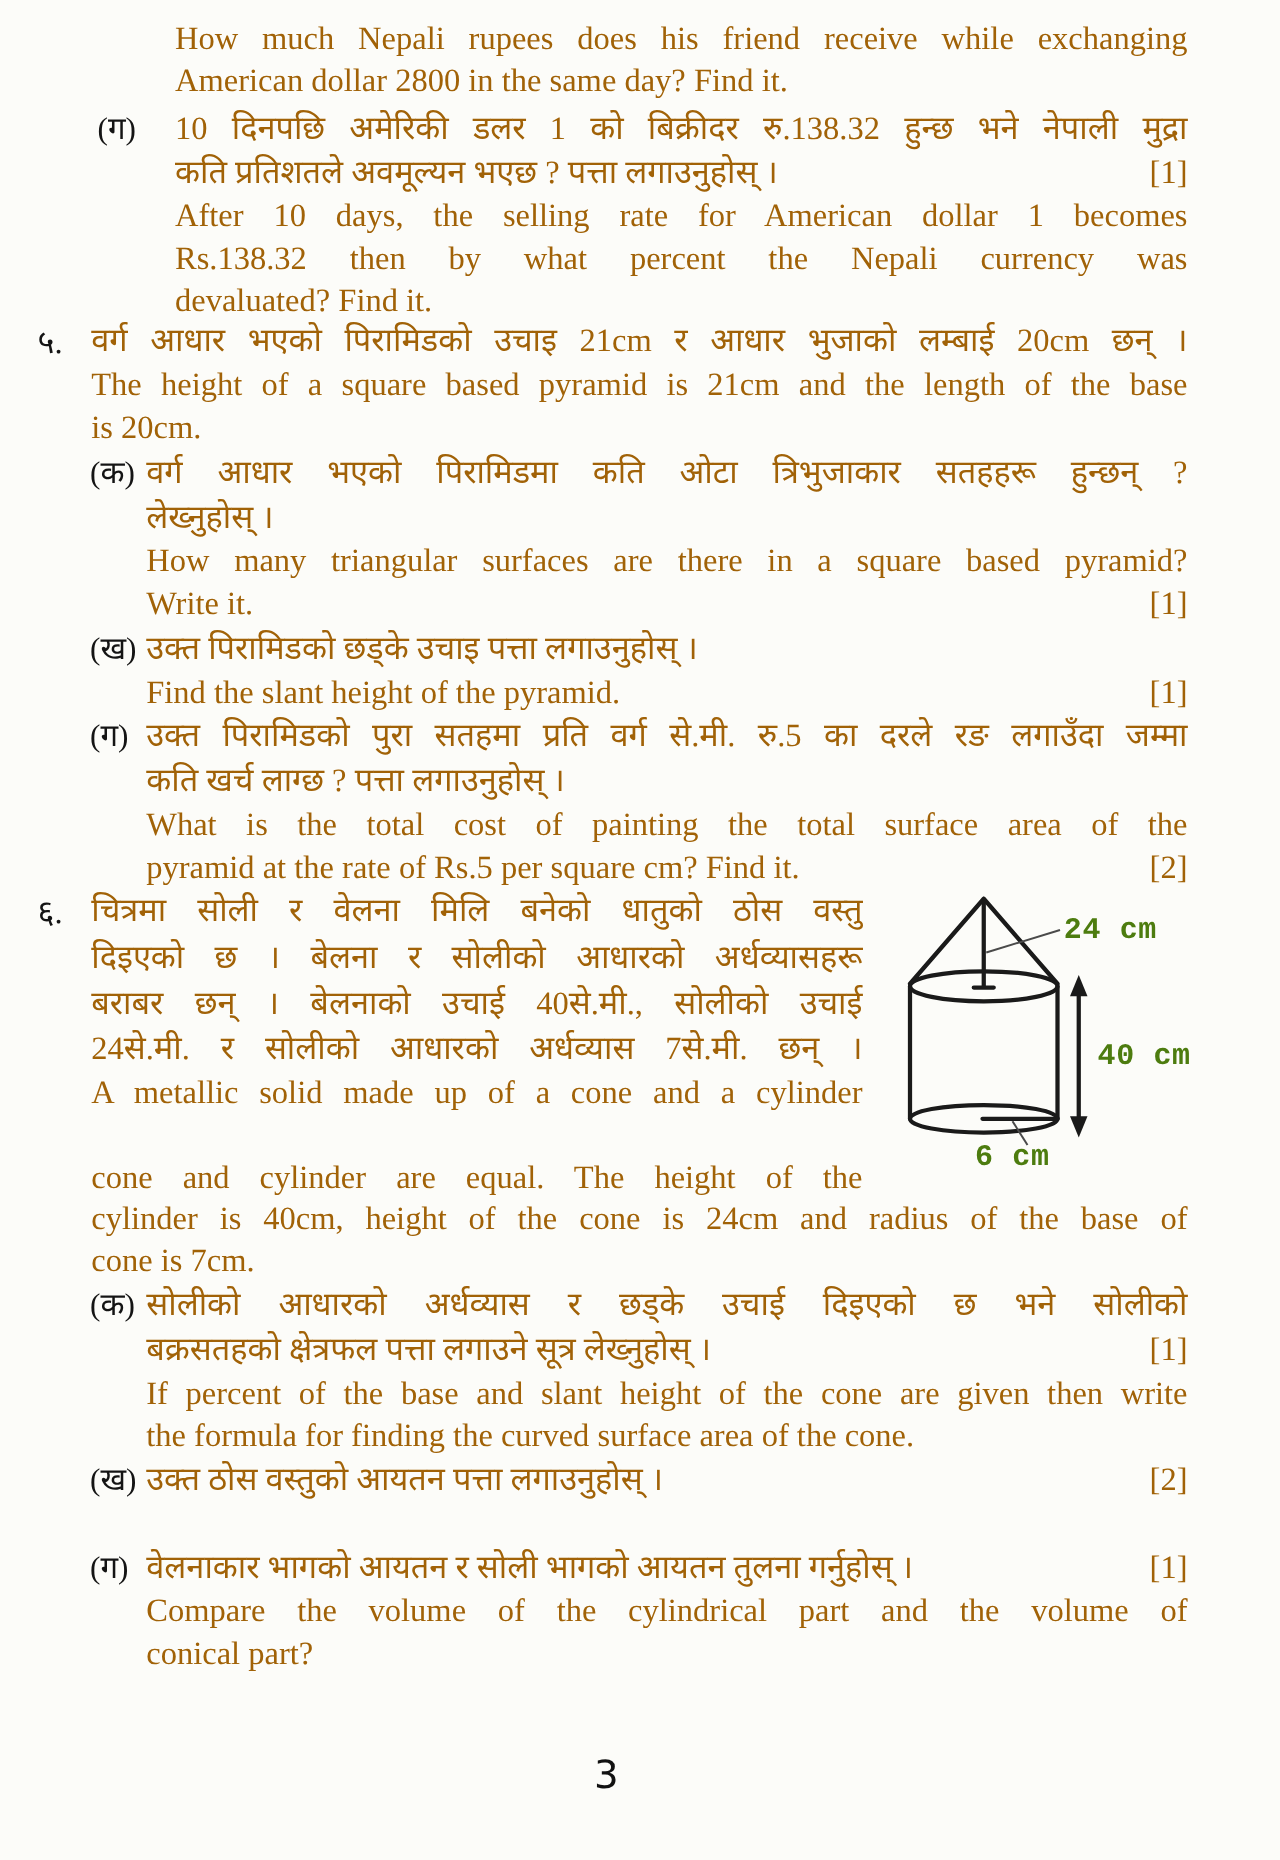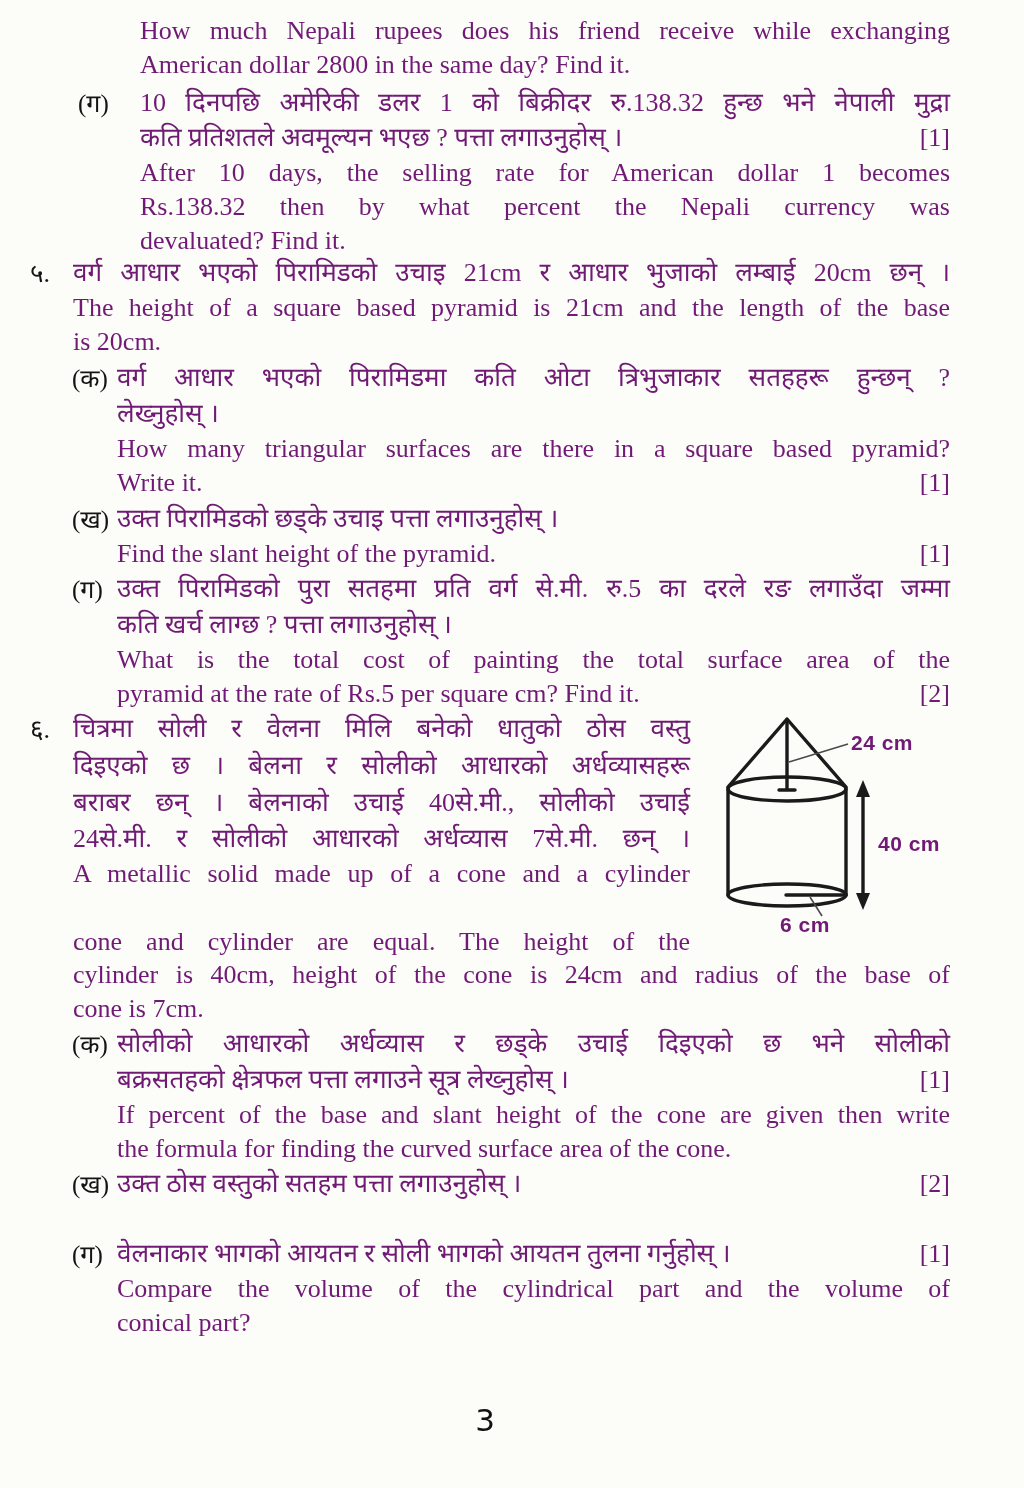--- a/index.html
+++ b/index.html
@@ -1,29 +1,29 @@
 <!DOCTYPE html>
 <html><head>
 <meta charset="utf-8">
 <style>
   html,body{margin:0;padding:0;}
   #page{position:relative;width:1024px;height:1488px;background:#fcfcf9;overflow:hidden;
         font-family:"Liberation Serif", serif;color:#141414;}
-  .l{position:absolute;font-size:26px;line-height:34px;color:#701a75;}
+  .l{position:absolute;font-size:26px;line-height:34px;color:#a16207;}
   .np{font-size:26px;}
   .just{text-align:justify;text-align-last:justify;}
   .flexline{display:flex;justify-content:space-between;}
   .colA{left:140px;width:810px;}
   .colB{left:73px;width:877px;}
   .colC{left:117px;width:833px;}
   .colD{left:73px;width:617px;}
   .lab{position:absolute;font-size:25px;line-height:34px;}
   .qnum{position:absolute;left:30px;font-size:26px;line-height:34px;}
-  .figlabel{position:absolute;font-family:Liberation Sans, sans-serif;font-size:21px;
-            font-weight:600;color:#701a75;letter-spacing:0.5px;}
+  .figlabel{position:absolute;font-family:Liberation Mono, monospace;font-size:24px;
+            font-weight:600;color:#4d7c0f;letter-spacing:0.5px;}
   #figure-svg{position:absolute;left:700px;top:705px;}
   #page-num{position:absolute;left:440px;top:1402px;width:90px;text-align:center;
             font-family:"DejaVu Sans", sans-serif;font-size:31px;color:#111;}
 </style>
 </head>
 <body>
 
 <div id="page">
 
   <div class="l colA just" style="top:14px">How much Nepali rupees does his friend receive while exchanging</div>
@@ -106,21 +106,21 @@
   <div class="l colC just np" style="top:1027px">सोलीको आधारको अर्धव्यास र छड्के उचाई दिइएको छ भने सोलीको</div>
   <div class="l colC flexline" style="top:1063px">
     <span class="np">बक्रसतहको क्षेत्रफल पत्ता लगाउने सूत्र लेख्नुहोस् ।</span>
     <span>[1]</span>
   </div>
   <div class="l colC just" style="top:1098px">If percent of the base and slant height of the cone are given then write</div>
   <div class="l colC" style="top:1132px">the formula for finding the curved surface area of the cone.</div>
 
   <div class="lab" style="left:72px;top:1168px">(ख)</div>
   <div class="l colC flexline" style="top:1167px">
-    <span class="np">उक्त ठोस वस्तुको सतहम पत्ता लगाउनुहोस् ।</span>
+    <span class="np">उक्त ठोस वस्तुको आयतन पत्ता लगाउनुहोस् ।</span>
     <span>[2]</span>
   </div>
 
   <div class="lab" style="left:72px;top:1238px">(ग)</div>
   <div class="l colC flexline" style="top:1237px">
     <span class="np">वेलनाकार भागको आयतन र सोली भागको आयतन तुलना गर्नुहोस् ।</span>
     <span>[1]</span>
   </div>
   <div class="l colC just" style="top:1272px">Compare the volume of the cylindrical part and the volume of</div>
   <div class="l colC" style="top:1306px">conical part?</div>

